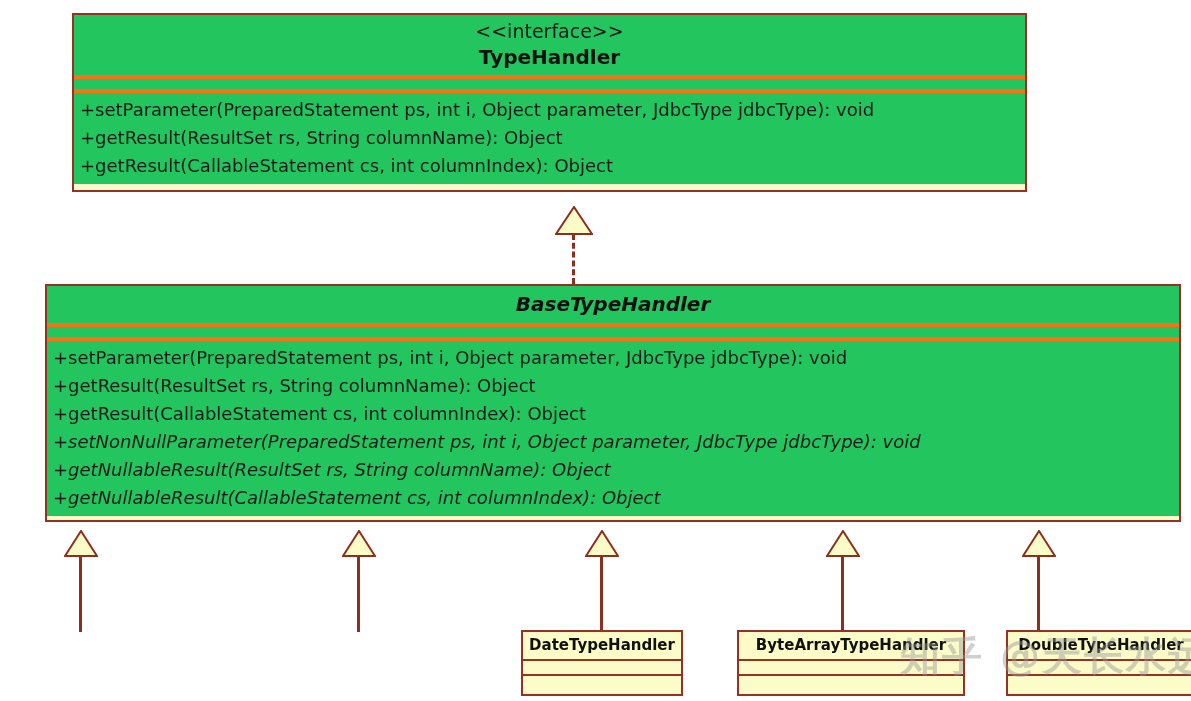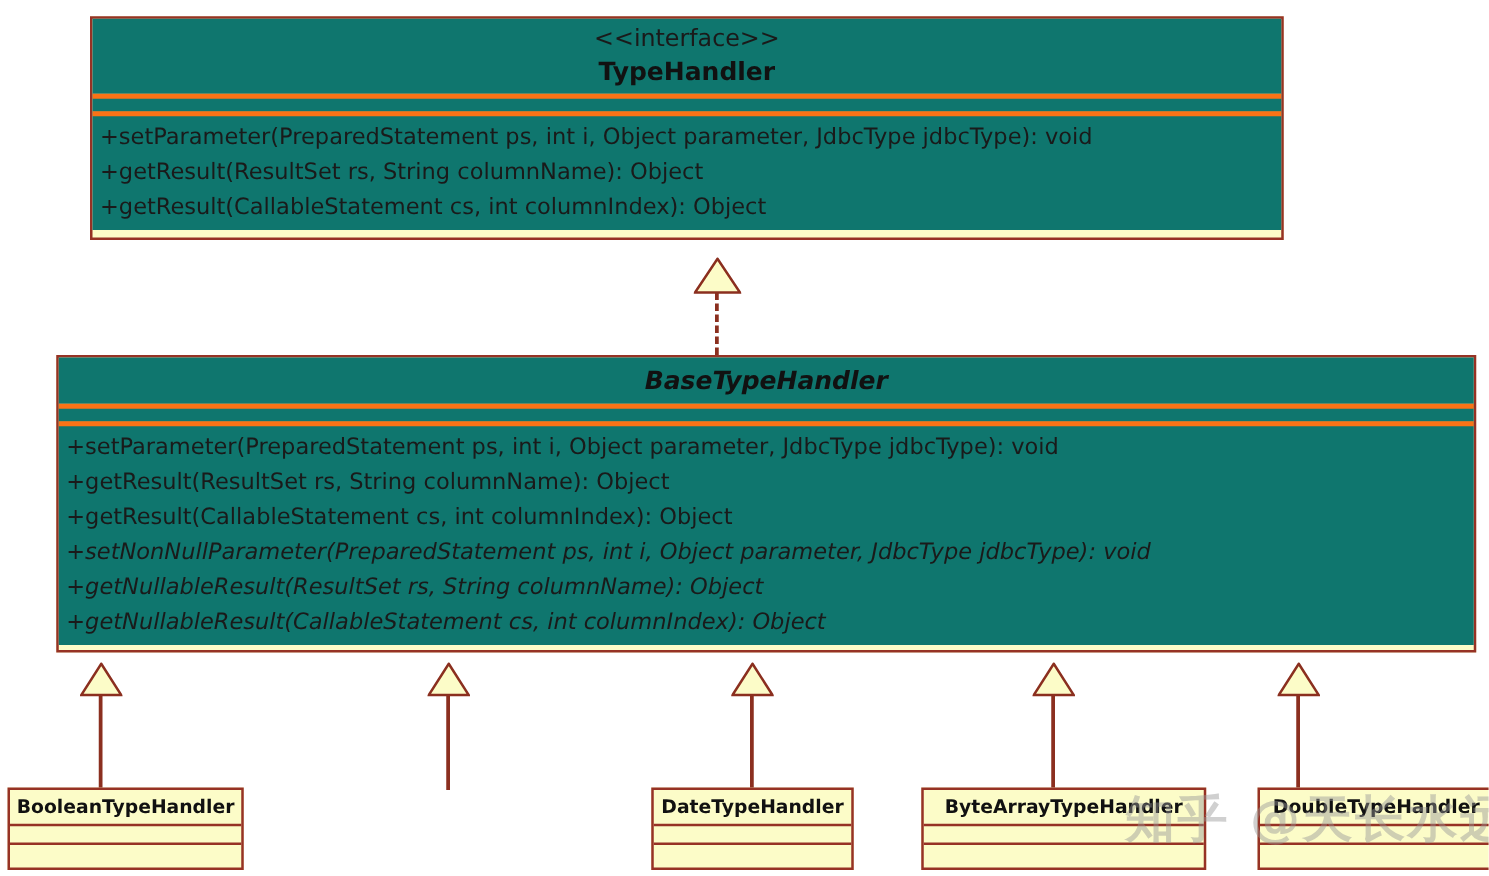--- a/index.html
+++ b/index.html
@@ -22,21 +22,21 @@
   
   .uml-box {
     position: absolute;
     box-sizing: border-box;
     background: #fcfcc8;
     border: 2px solid #963225;
     z-index: 5;
   }
   .compartment {
     box-sizing: border-box;
-    background: #0f766e;
+    background: #22c55e;
     overflow: visible;
   }
   .compartment + .compartment {
     border-top: 4px solid #f97316;
   }
   .cmp-empty {
     height: 14px;
   }
 
   
@@ -202,25 +202,20 @@
   </div>
   <div class="conn-line" style="left:841px; top:556px; width:3px; height:76px;"></div>
 
   <div class="tri" style="left:1022px; top:530px;">
     <svg width="34" height="28" viewBox="0 0 34 28">
       <polygon points="17,1 33,26 1,26" fill="#fcfcc8" stroke="#8b2f1f" stroke-width="2"></polygon>
     </svg>
   </div>
   <div class="conn-line" style="left:1037px; top:556px; width:3px; height:76px;"></div>
 
-  <div class="leaf-box" style="left:6px; top:630px; width:189px; height:66px;">
-    <div class="leaf-title">BooleanTypeHandler</div>
-    <div class="leaf-row"></div>
-    <div class="leaf-row"></div>
-  </div>
 
 
   <div class="leaf-box" style="left:521px; top:630px; width:162px; height:66px;">
     <div class="leaf-title">DateTypeHandler</div>
     <div class="leaf-row"></div>
     <div class="leaf-row"></div>
   </div>
 
   <div class="leaf-box" style="left:737px; top:630px; width:228px; height:66px;">
     <div class="leaf-title">ByteArrayTypeHandler</div>

